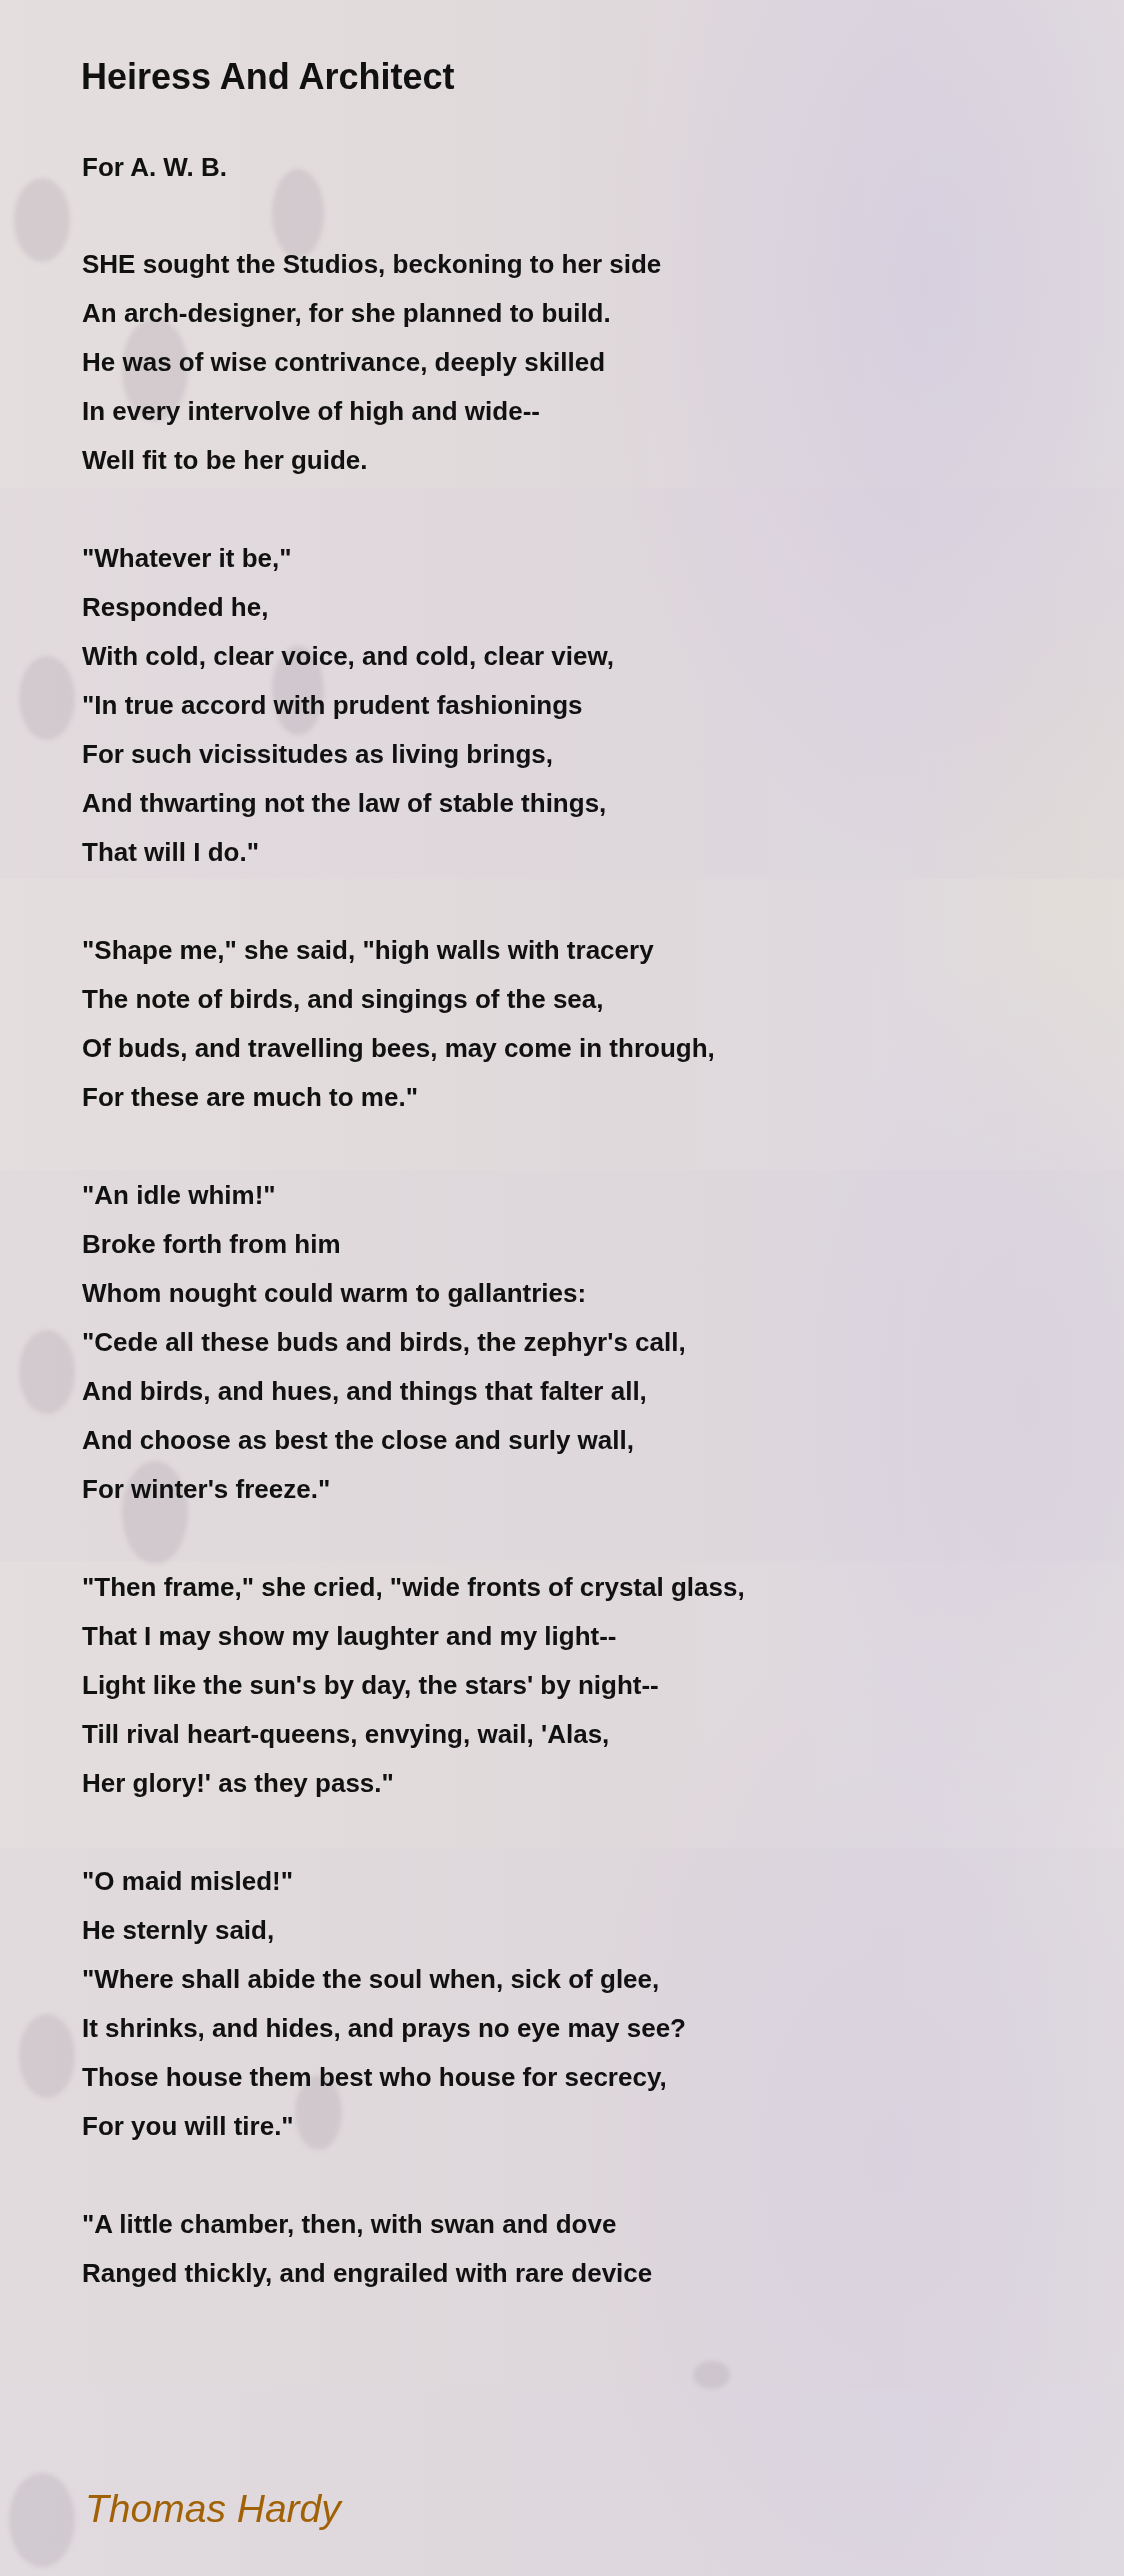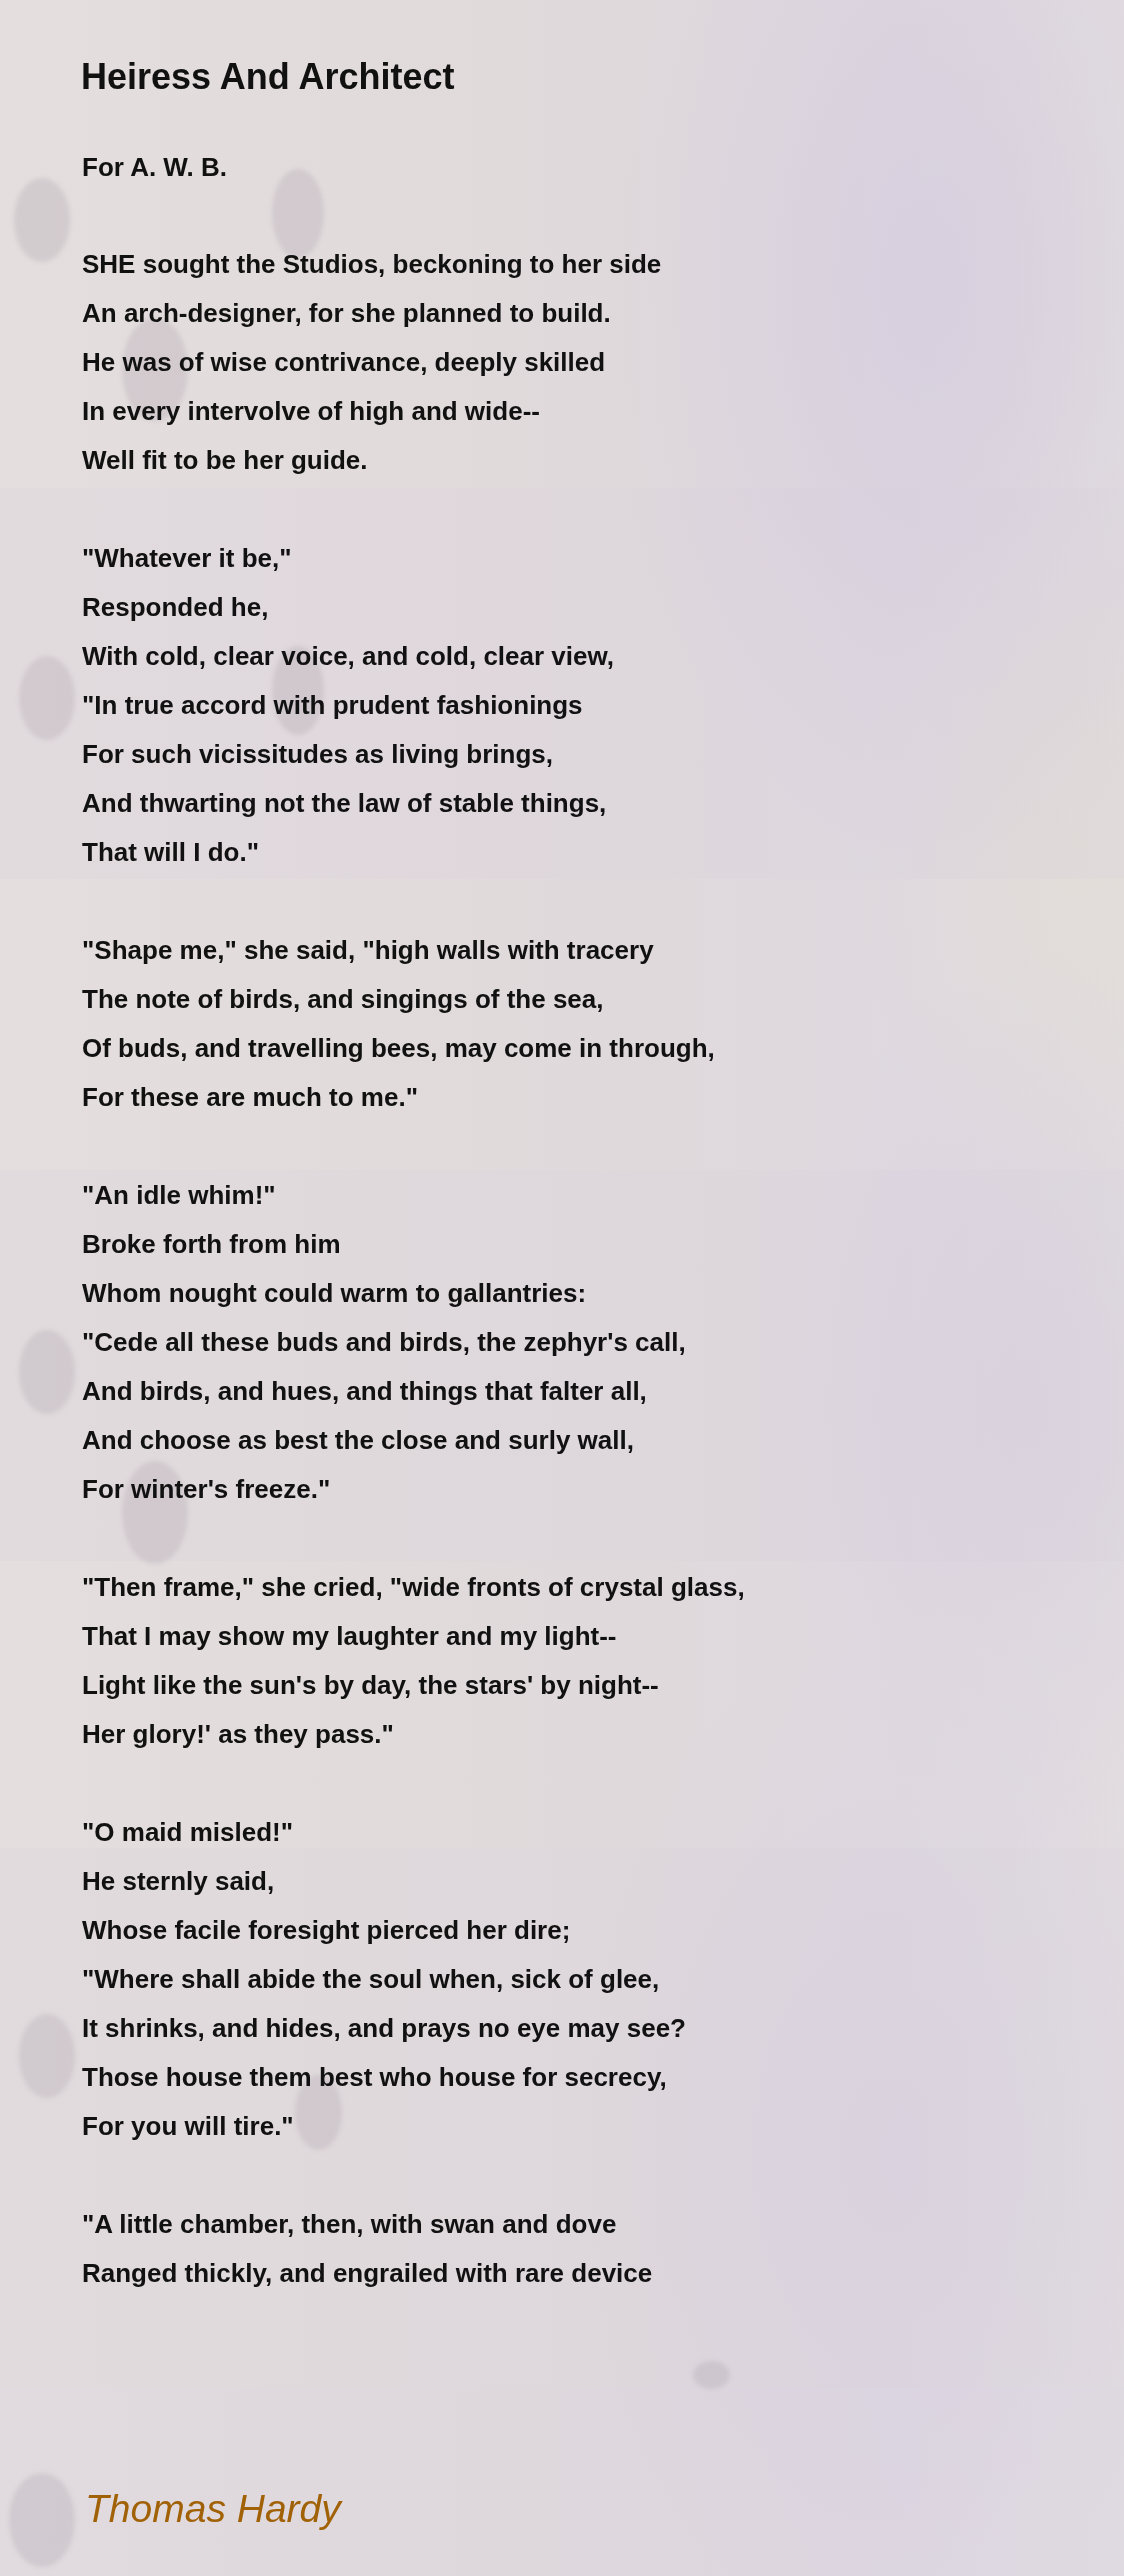--- a/index.html
+++ b/index.html
@@ -107,26 +107,26 @@
       <span class="line">Whom nought could warm to gallantries:</span>
       <span class="line">"Cede all these buds and birds, the zephyr's call,</span>
       <span class="line">And birds, and hues, and things that falter all,</span>
       <span class="line">And choose as best the close and surly wall,</span>
       <span class="line">For winter's freeze."</span>
     </div>
     <div class="stanza">
       <span class="line">"Then frame," she cried, "wide fronts of crystal glass,</span>
       <span class="line">That I may show my laughter and my light--</span>
       <span class="line">Light like the sun's by day, the stars' by night--</span>
+      <span class="line">Till rival heart-queens, envying, wail, 'Alas,</span>
       <span class="line">Her glory!' as they pass."</span>
     </div>
     <div class="stanza">
       <span class="line">"O maid misled!"</span>
       <span class="line">He sternly said,</span>
-      <span class="line">Whose facile foresight pierced her dire;</span>
       <span class="line">"Where shall abide the soul when, sick of glee,</span>
       <span class="line">It shrinks, and hides, and prays no eye may see?</span>
       <span class="line">Those house them best who house for secrecy,</span>
       <span class="line">For you will tire."</span>
     </div>
     <div class="stanza">
       <span class="line">"A little chamber, then, with swan and dove</span>
       <span class="line">Ranged thickly, and engrailed with rare device</span>
     </div>
   </div>

